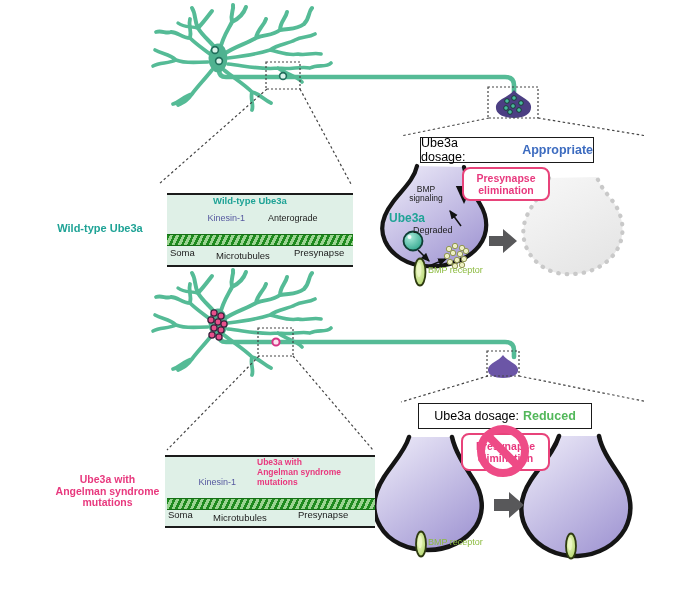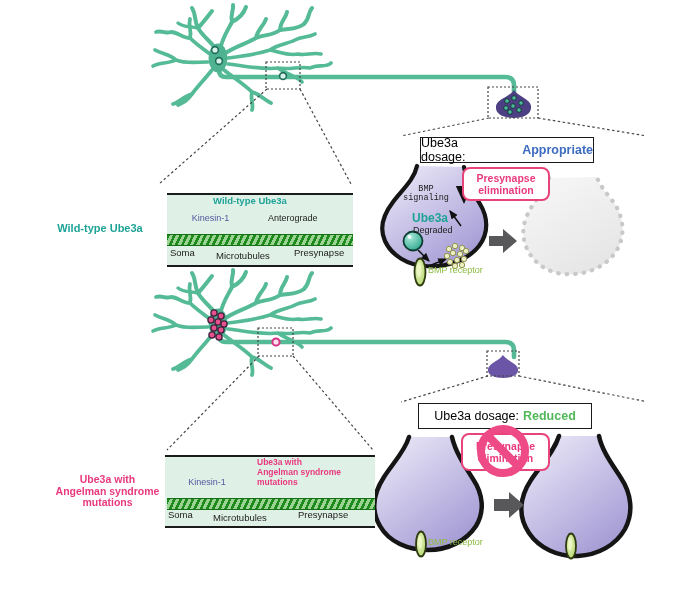--- a/index.html
+++ b/index.html
@@ -1,21 +1,21 @@
 <!DOCTYPE html>
 <html><head>
 <meta charset="utf-8">
 <style>
   html,body{margin:0;padding:0;background:#fff;}
   #fig{position:relative;width:644px;height:599px;background:#fff;overflow:hidden;
        font-family:"Liberation Sans",sans-serif;}
   svg{position:absolute;left:0;top:0;}
   .lbl{position:absolute;white-space:pre-line;line-height:1.08;color:#1c1c1c;z-index:2;}
   .center{text-align:center;}
-  .right{text-align:center;}
+  .right{text-align:right;}
   .bold{font-weight:bold;}
   .teal{color:#1FA396;}
   .pinktxt{color:#E8397E;}
   .purpletxt{color:#55589F;}
   .greentxt{color:#8CBB3F;}
   .bluetxt{color:#3D6CC0;margin-left:18px;}
   .greenval{color:#52B85A;}
   .dosage-box{position:absolute;display:flex;align-items:center;justify-content:center;
       gap:4px;background:#fff;border:1.8px solid #1a1a1a;font-size:12.5px;z-index:2;}
   .pink-box{position:absolute;display:flex;align-items:center;justify-content:center;
@@ -217,23 +217,23 @@
 </div>
 <div class="lbl bold teal center" style="left:30px;top:223px;width:140px;font-size:11px;">Wild-type Ube3a</div>
 
 <div class="lbl bold teal center" style="left:185px;top:196px;width:130px;font-size:9.5px;">Wild-type Ube3a</div>
 <div class="lbl purpletxt right" style="left:176px;top:214px;width:69px;font-size:9px;">Kinesin-1</div>
 <div class="lbl" style="left:268px;top:214px;width:70px;font-size:9px;">Anterograde</div>
 <div class="lbl" style="left:170px;top:248px;width:34px;font-size:9.5px;">Soma</div>
 <div class="lbl" style="left:216px;top:251px;width:60px;font-size:9.5px;">Microtubules</div>
 <div class="lbl" style="left:294px;top:248px;width:58px;font-size:9.5px;">Presynapse</div>
 
-<div class="lbl center" style="left:402px;top:185px;width:48px;font-size:8.5px;font-family:Liberation Mono, monospace;">BMP
+<div class="lbl center" style="left:402px;top:185px;width:48px;font-size:8.5px;">BMP
 signaling</div>
-<div class="lbl bold teal" style="left:412px;top:212px;width:46px;font-size:12px;">Ube3a</div>
+<div class="lbl bold teal" style="left:389px;top:212px;width:46px;font-size:12px;">Ube3a</div>
 <div class="lbl" style="left:413px;top:226px;width:48px;font-size:9px;">Degraded</div>
 <div class="lbl greentxt" style="left:428px;top:266px;width:64px;font-size:9px;">BMP receptor</div>
 <div class="pink-box" style="left:462px;top:167px;width:84px;height:30px;">Presynapse
 elimination</div>
 
 <div class="dosage-box" style="left:418px;top:403px;width:172px;height:24px;">
   <span>Ube3a dosage:</span>
   <span class="bold greenval">Reduced</span>
 </div>
 <div class="lbl bold pinktxt center" style="left:30px;top:474px;width:155px;font-size:10.5px;line-height:11.5px;">Ube3a with

